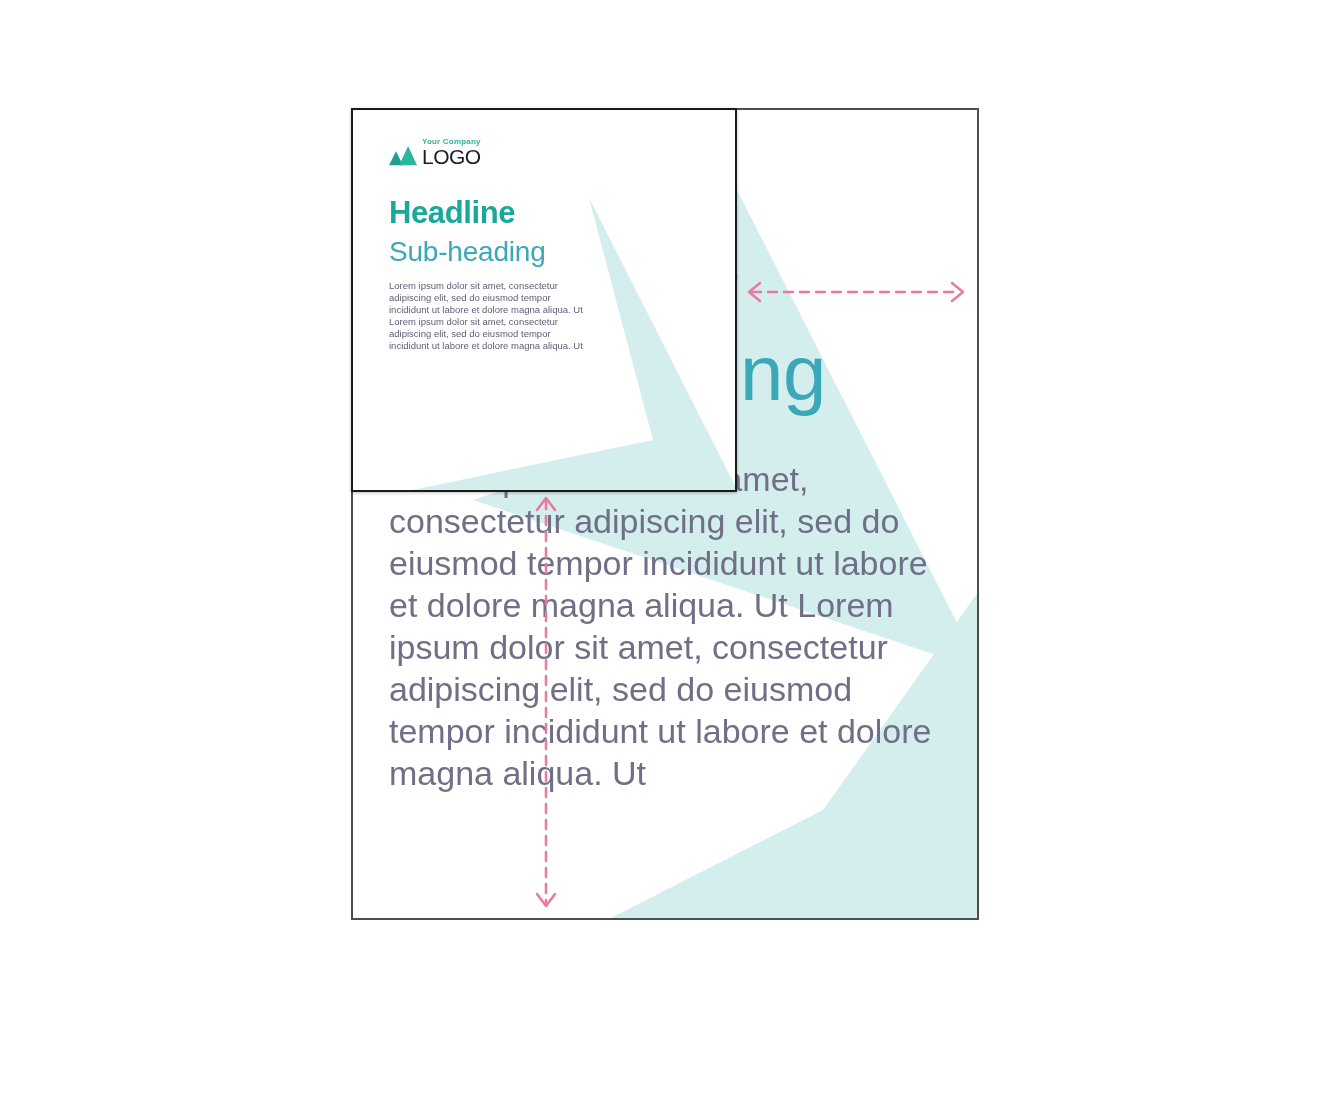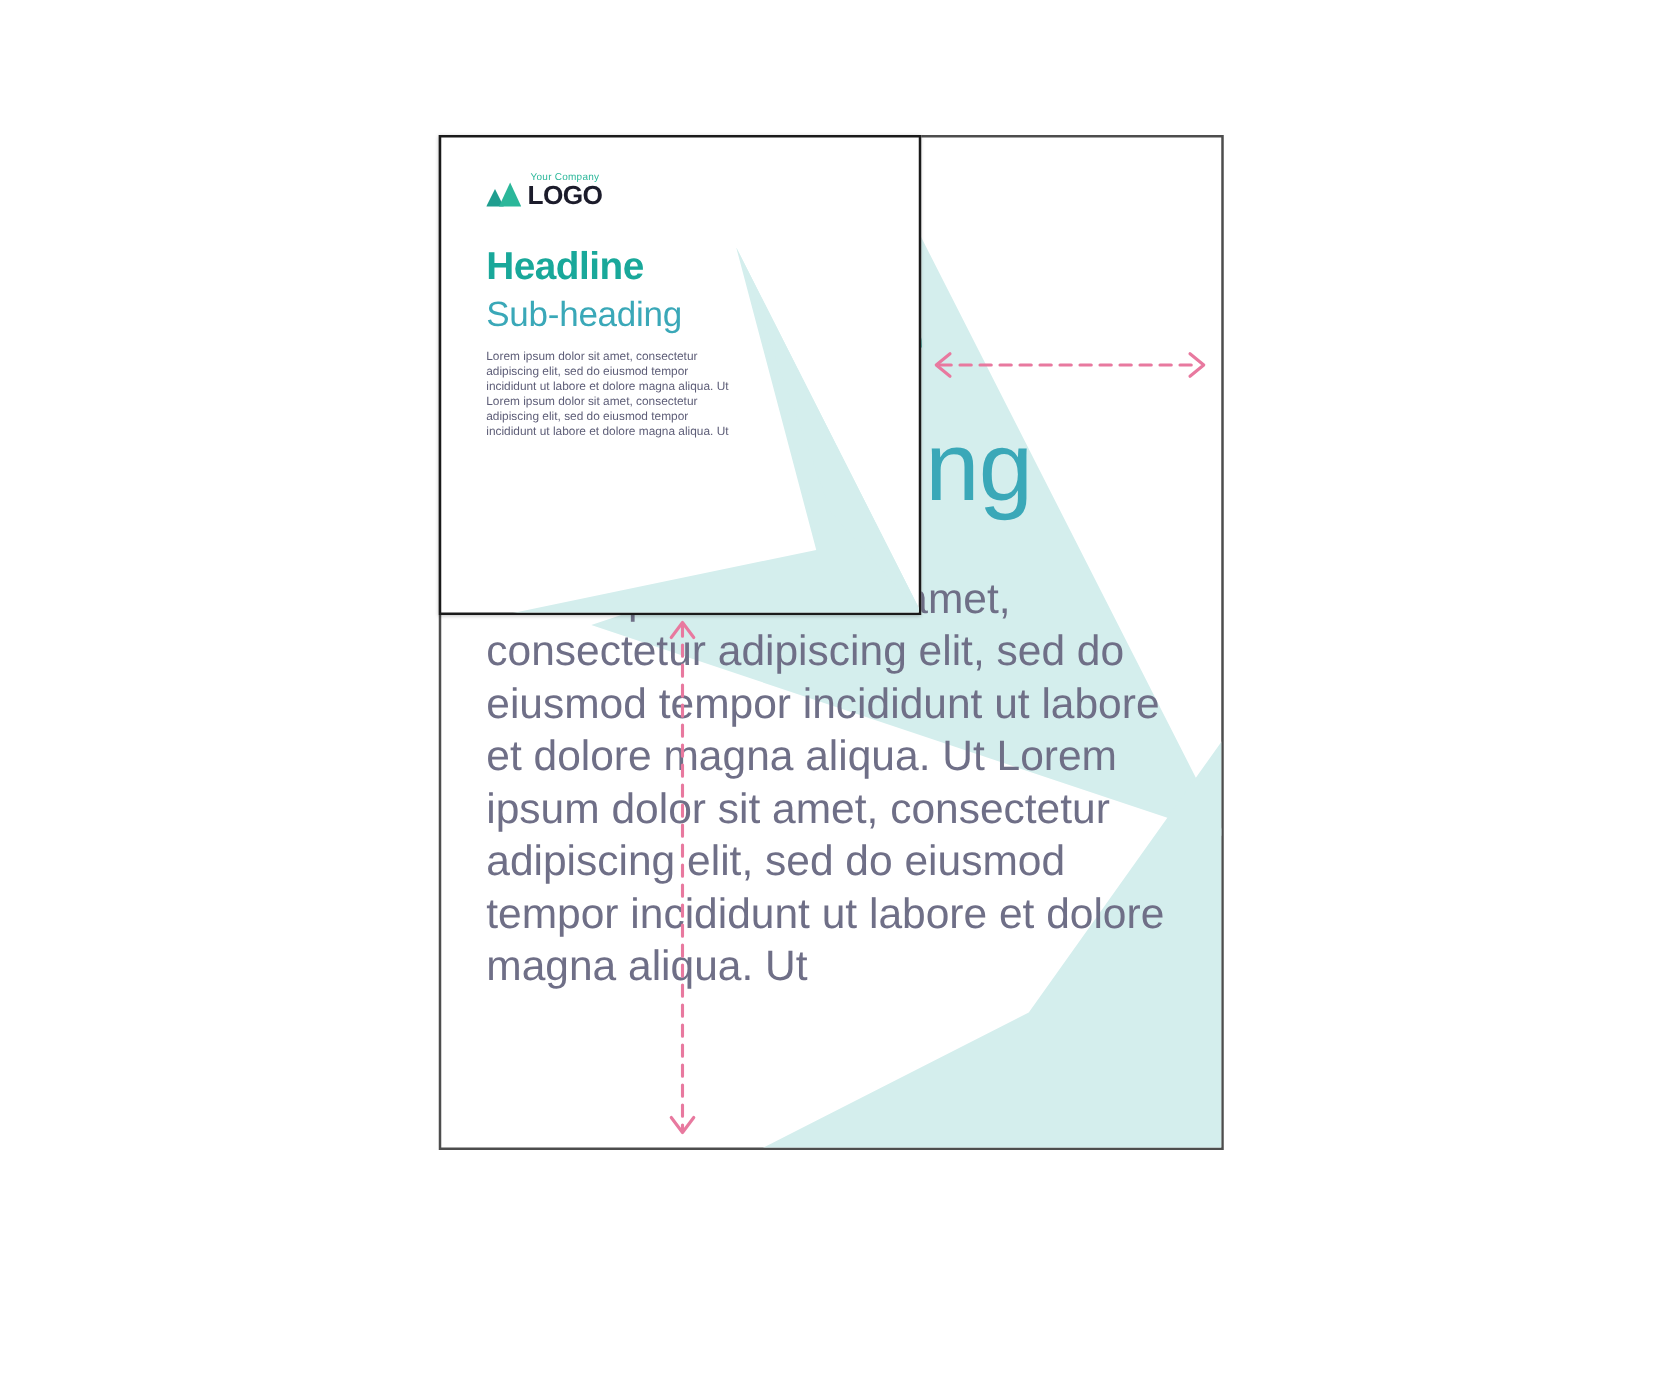--- a/index.html
+++ b/index.html
@@ -57,27 +57,26 @@
   .logo-mark {
     display: block;
   }
   .logo-text-group {
     display: flex;
     flex-direction: column;
     line-height: 1;
   }
   .logo-company {
     color: #2bb79a;
-    font-weight: normal;
+    font-weight: bold;
     letter-spacing: 0.2px;
-    text-align: center;
   }
   .logo-word {
     color: #1c1c2b;
-    font-weight: bold;
+    font-weight: normal;
     letter-spacing: -0.5px;
   }
   #big-headline {
     position: absolute;
     left: 36px;
     top: 110px;
     font-size: 86px;
     font-weight: bold;
     color: #19a89a;
     letter-spacing: -1px;

